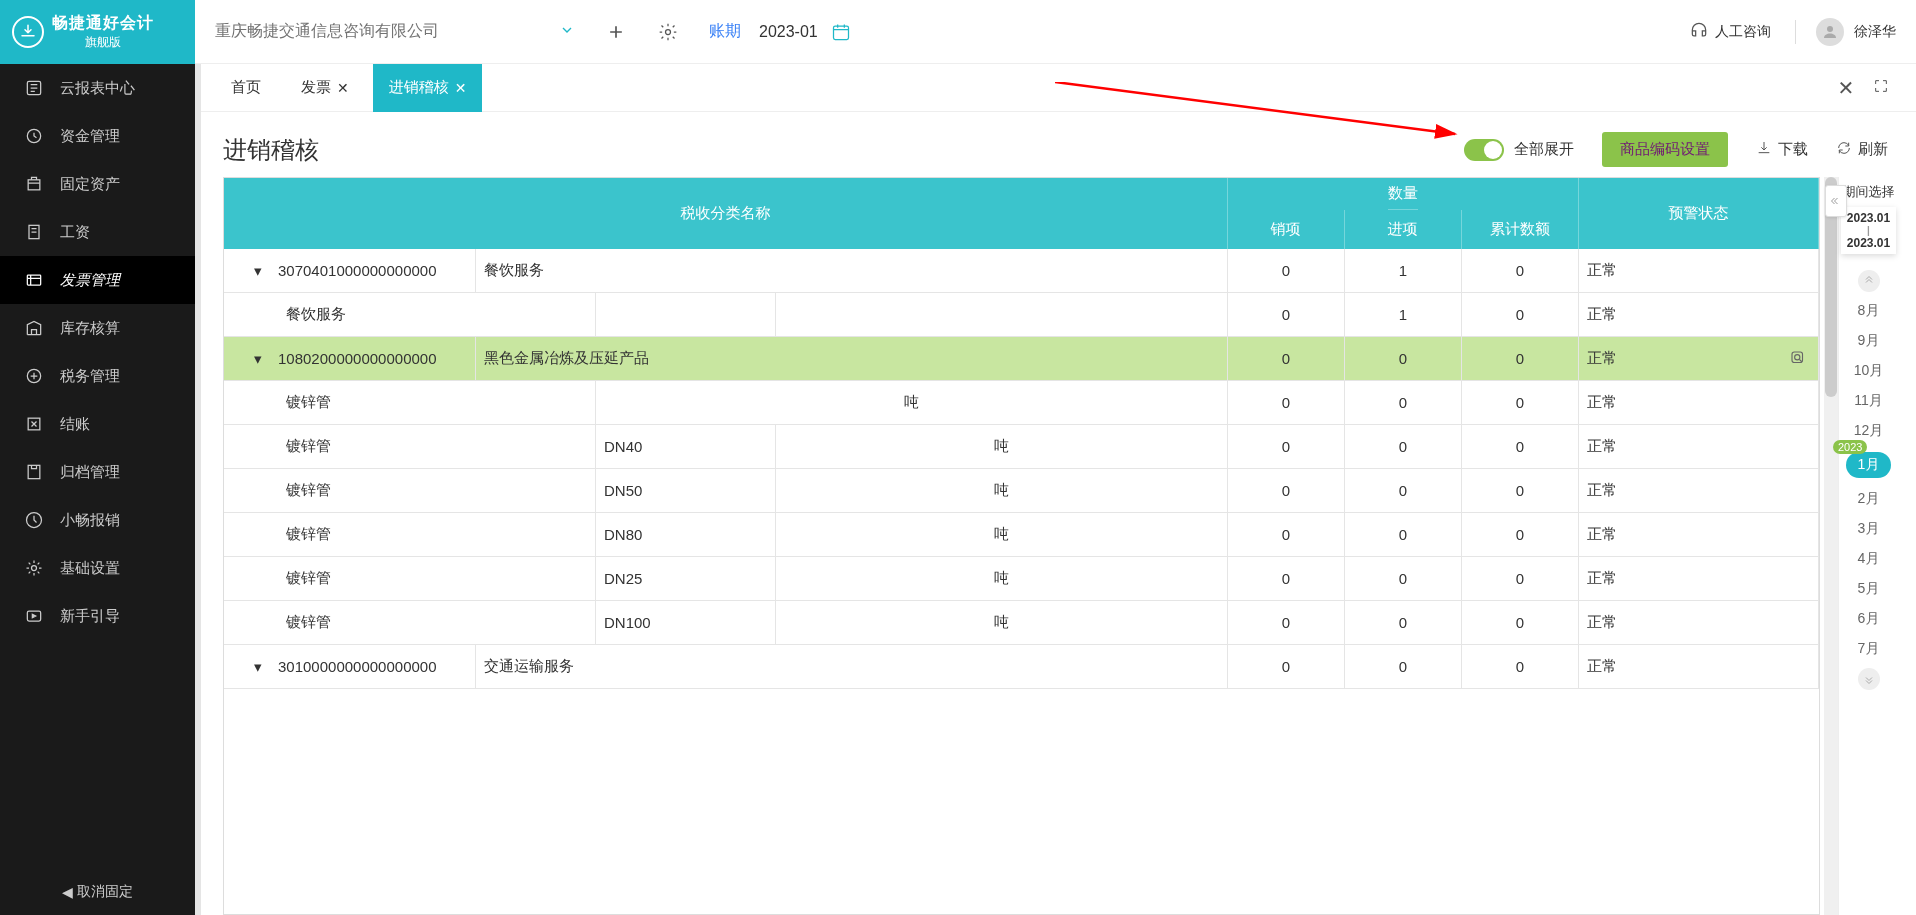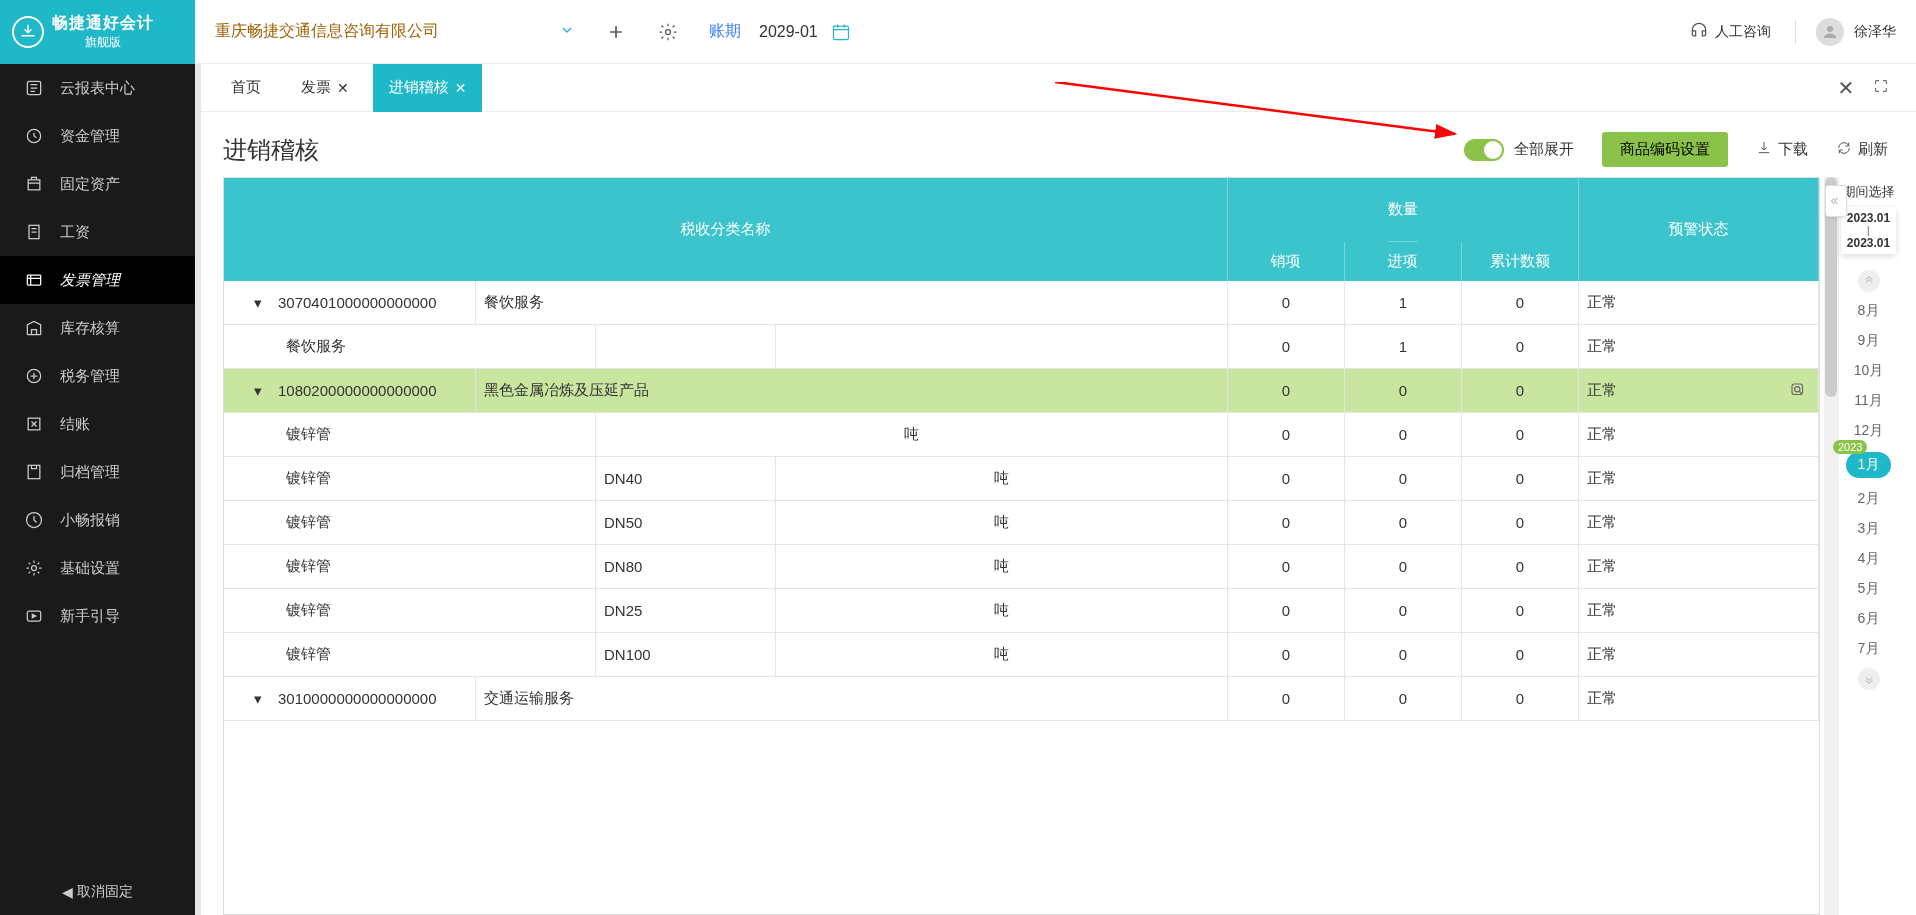--- a/index.html
+++ b/index.html
@@ -20,21 +20,21 @@
 .nav-icon { width: 20px; height: 20px; margin-right: 16px; display: inline-flex; align-items: center; justify-content: center; }
 .nav-icon svg { width: 20px; height: 20px; stroke: currentColor; fill: none; stroke-width: 1.5; }
 .unpin { display: flex; align-items: center; justify-content: center; padding: 14px; cursor: pointer; }
 
 
 .main { flex: 1; display: flex; flex-direction: column; position: relative; }
 .drag-handle { width: 6px; background: #e5e5e5; position: absolute; left: 0; top: 64px; bottom: 0; }
 
 
 .topbar { height: 64px; display: flex; align-items: center; padding: 0 20px; border-bottom: 1px solid #eee; }
-.company-select { display: flex; align-items: center; font-size: 16px; color: #a16207; cursor: pointer; }
+.company-select { display: flex; align-items: center; font-size: 16px; color: #737373; cursor: pointer; }
 .company-select .chev { margin-left: 120px; color: #1fb8c8; }
 .top-icon { margin-left: 30px; width: 22px; height: 22px; cursor: pointer; display: inline-flex; align-items: center; justify-content: center; color: #555; }
 .period-label { margin-left: 30px; font-size: 16px; color: #3b82f6; }
 .period-value { margin-left: 18px; font-size: 16px; color: #333; }
 .period-cal { margin-left: 12px; color: #1fb8c8; }
 .topbar-spacer { flex: 1; }
 .consult { display: flex; align-items: center; color: #333; margin-right: 24px; cursor: pointer; }
 .consult-icon { margin-right: 6px; }
 .divider { width: 1px; height: 24px; background: #ddd; margin-right: 20px; }
 .user { display: flex; align-items: center; cursor: pointer; }
@@ -49,34 +49,34 @@
 .tab-close-all { width: 40px; text-align: center; cursor: pointer; font-size: 20px; color: #555; }
 .fullscreen { width: 30px; text-align: center; cursor: pointer; color: #555; }
 
 
 .page-header { display: flex; align-items: center; padding: 20px 28px 10px 28px; position: relative; }
 .page-title { font-size: 24px; font-weight: 500; }
 .header-spacer { flex: 1; }
 .toggle { width: 40px; height: 22px; background: #8bc34a; border-radius: 11px; position: relative; margin-right: 10px; cursor: pointer; }
 .toggle-knob { width: 18px; height: 18px; background: #fff; border-radius: 50%; position: absolute; top: 2px; right: 2px; }
 .expand-label { margin-right: 28px; font-size: 15px; }
-.btn-primary { background: #8bc34a; color: #000000; padding: 8px 18px; border-radius: 3px; cursor: pointer; font-size: 15px; margin-right: 28px; position: relative; }
+.btn-primary { background: #8bc34a; color: #701a75; padding: 8px 18px; border-radius: 3px; cursor: pointer; font-size: 15px; margin-right: 28px; position: relative; }
 .action-link { display: flex; align-items: center; margin-right: 28px; cursor: pointer; font-size: 15px; }
 .action-link .ic { margin-right: 6px; }
 
 
 .arrow-annot { position: absolute; pointer-events: none; }
 
 
 .table-wrap { display: flex; padding: 0 18px 0 28px; flex: 1; overflow: hidden; position: relative; }
 .table { flex: 1; border: 1px solid #ddd; overflow: auto; position: relative; }
 .thead { display: flex; background: #3bc4cc; color: #fff; font-size: 15px; position: sticky; top: 0; }
 .th { border-right: 1px solid rgba(255,255,255,0.3); display: flex; align-items: center; justify-content: center; text-align: center; }
 .th-group { display: flex; flex-direction: column; }
-.th-group-top { border-bottom: 1px solid rgba(255,255,255,0.3); padding: 22px 0; }
+.th-group-top { border-bottom: 1px solid rgba(255,255,255,0.3); padding: 6px 0; }
 .th-group-bottom { display: flex; }
 .th-code { width: 252px; padding: 22px 0; }
 .th-name { width: 368px; padding: 22px 0; flex: 1; min-width: 368px; }
 .th-qty-group { width: 351px; }
 .th-sub { width: 117px; padding: 10px 0; border-right: 1px solid rgba(255,255,255,0.3); }
 .th-sub:last-child { border-right: none; }
 .th-warn { width: 240px; padding: 22px 0; }
 
 .tbody { }
 .trow { display: flex; border-bottom: 1px solid #e5e5e5; min-height: 44px; align-items: stretch; }
@@ -257,21 +257,21 @@
             <path d="M12 5v14M5 12h14" stroke="#555" stroke-width="2"></path>
           </svg>
       </span>
       <span class="top-icon">
         <svg viewBox="0 0 24 24" width="20" height="20">
             <circle cx="12" cy="12" r="3" stroke="#555" stroke-width="1.5" fill="none"></circle>
             <path d="M12 2v3M12 19v3M4.2 4.2l2.1 2.1M17.7 17.7l2.1 2.1M2 12h3M19 12h3M4.2 19.8l2.1-2.1M17.7 6.3l2.1-2.1" stroke="#555" stroke-width="1.5"></path>
           </svg>
       </span>
       <span class="period-label">账期</span>
-      <span class="period-value">2029-01</span>
+      <span class="period-value">2023-01</span>
       <span class="top-icon period-cal">
         <svg viewBox="0 0 24 24" width="20" height="20">
             <rect x="3" y="5" width="18" height="16" rx="2" stroke="#1fb8c8" stroke-width="1.5" fill="none"></rect>
             <path d="M3 9h18M8 3v4M16 3v4" stroke="#1fb8c8" stroke-width="1.5"></path>
           </svg>
       </span>
       <div class="topbar-spacer"></div>
       <div class="consult">
         <span class="consult-icon">
           <svg viewBox="0 0 24 24" width="20" height="20">

